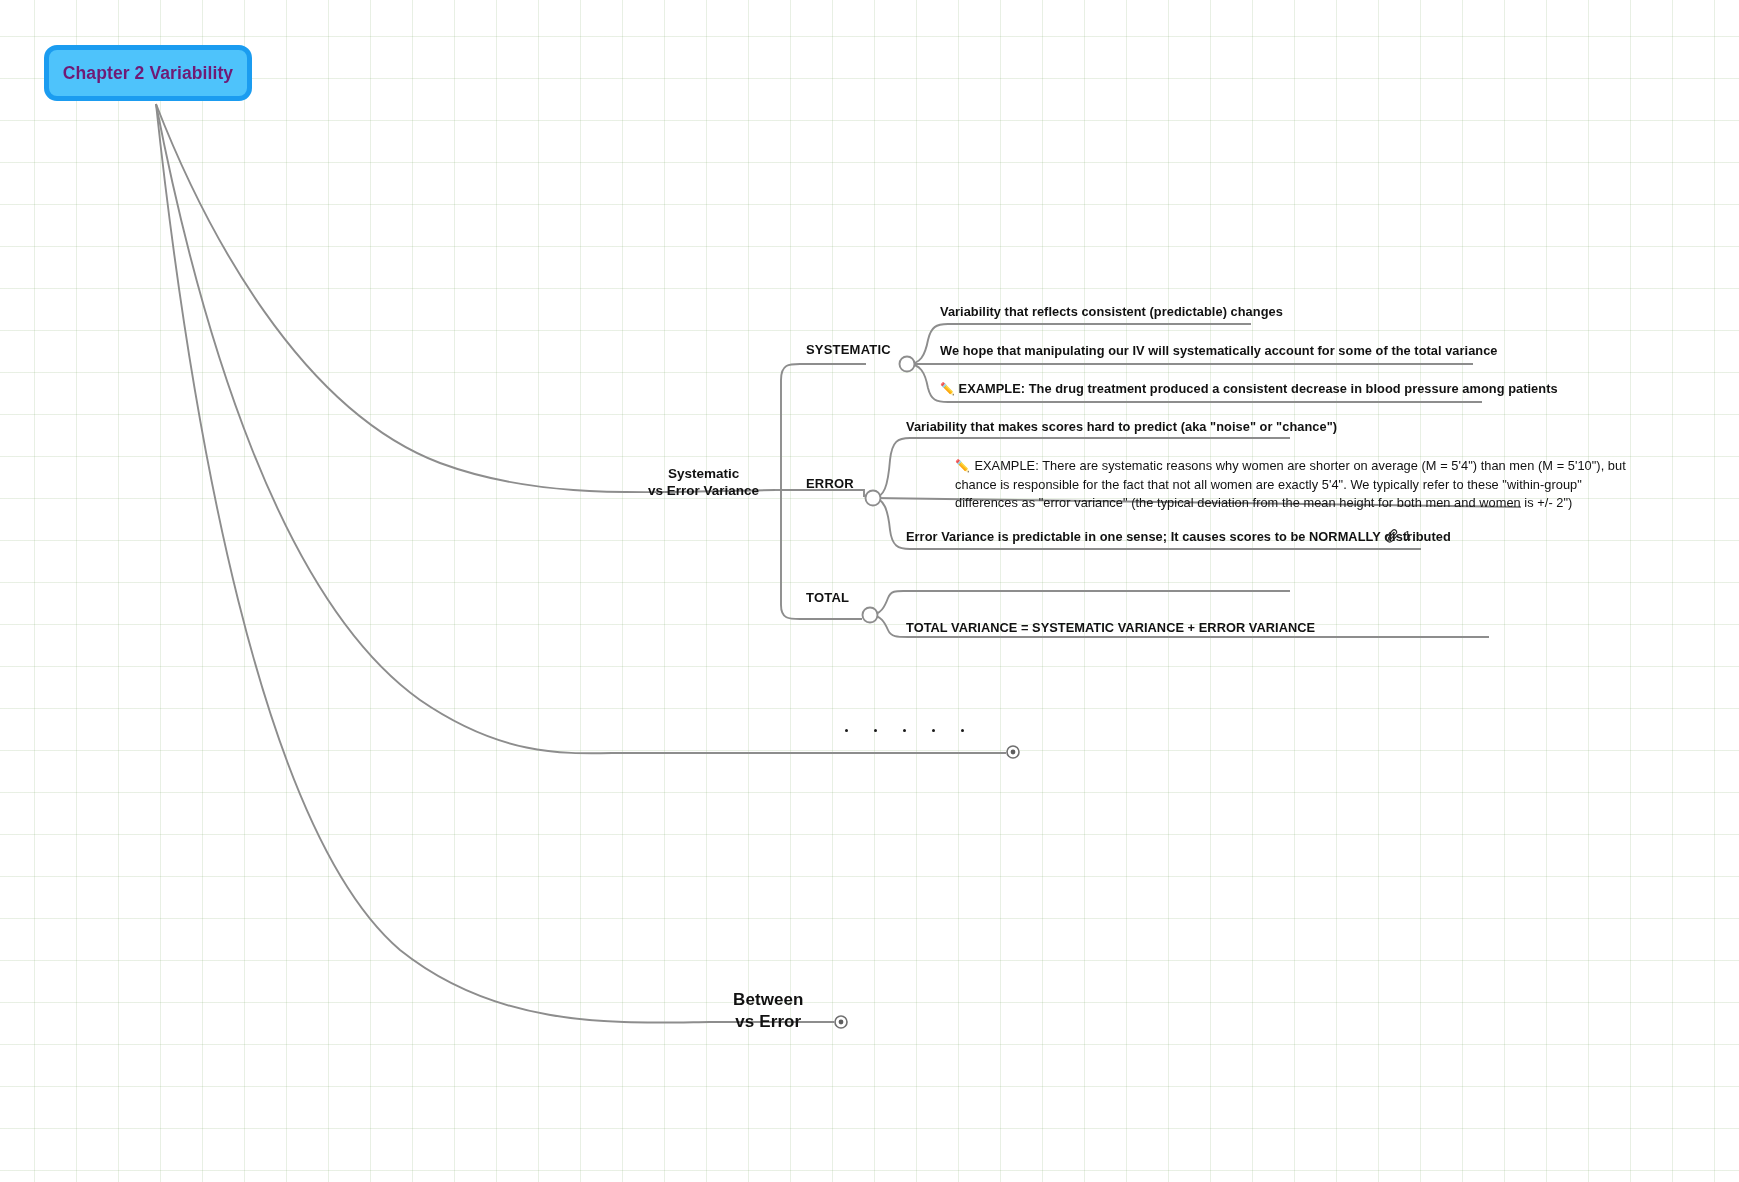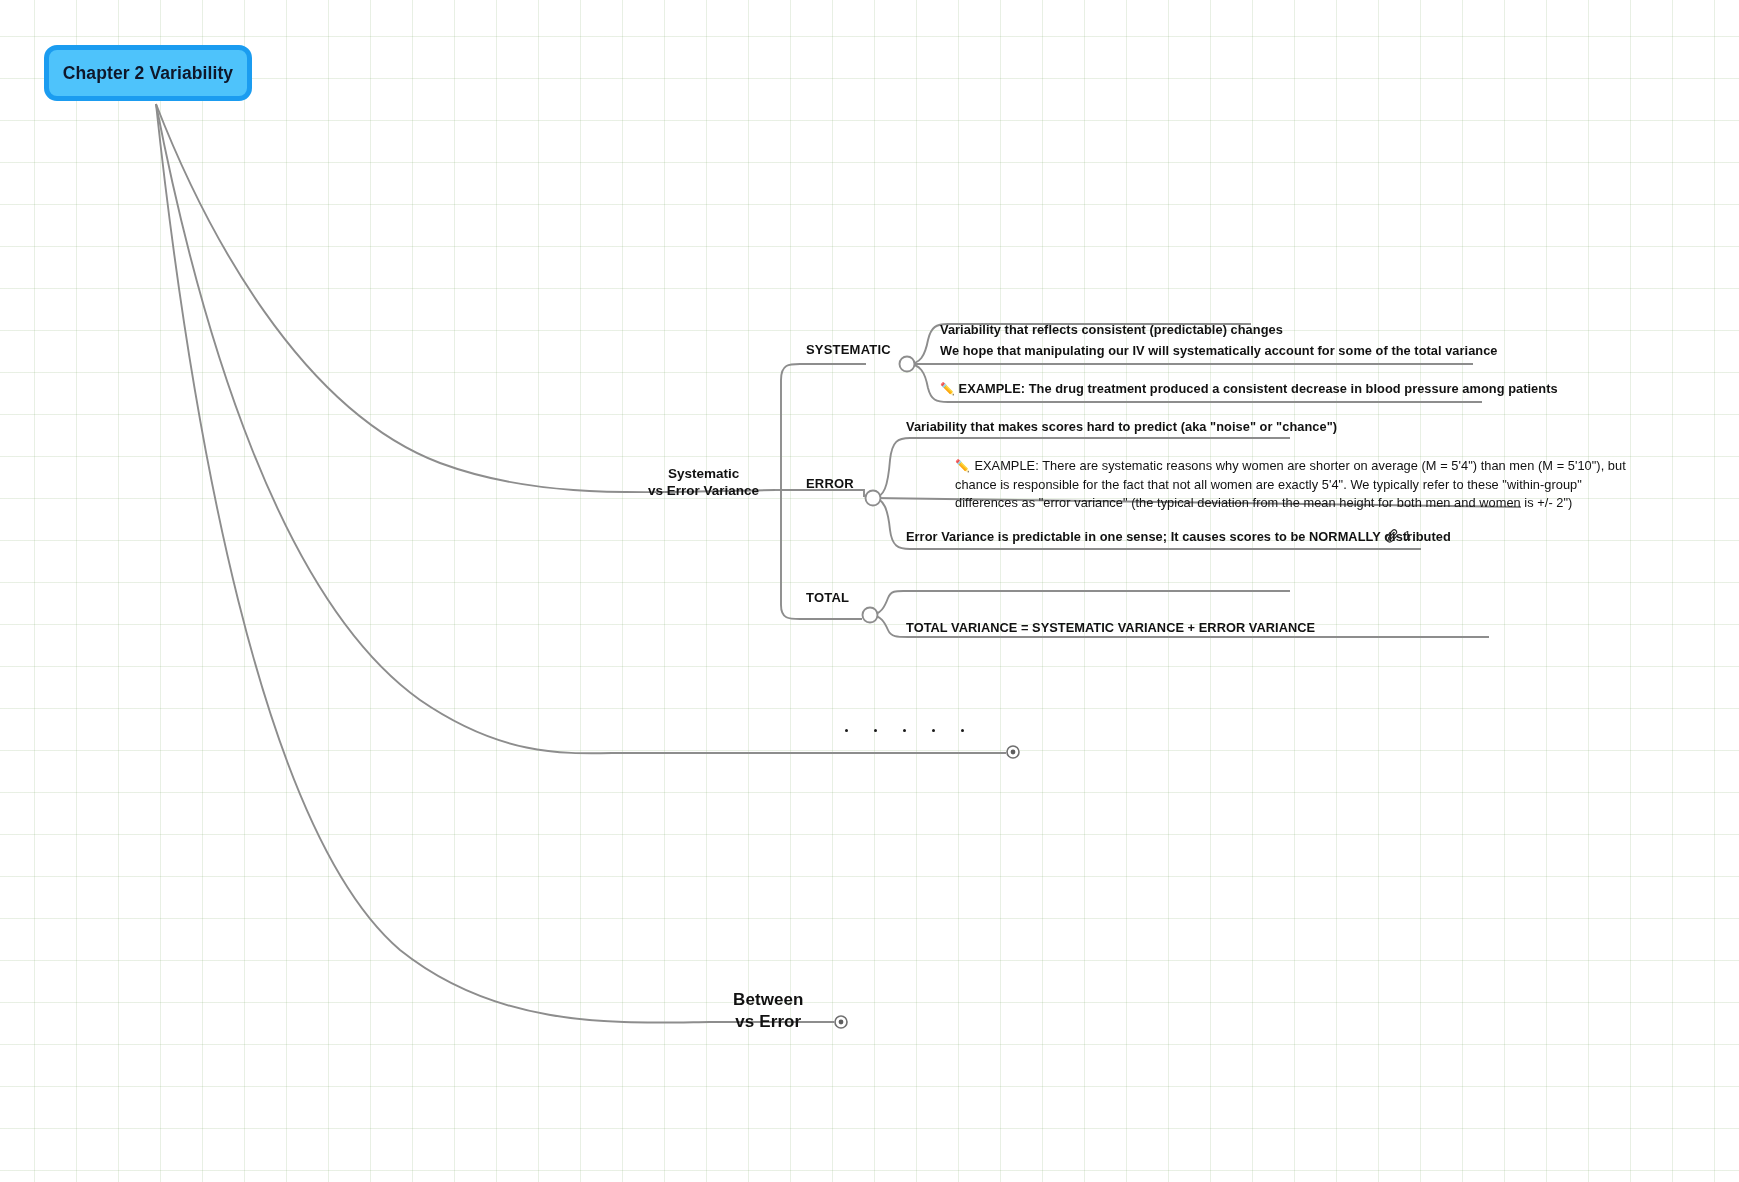--- a/index.html
+++ b/index.html
@@ -83,21 +83,21 @@
     border-radius: 13px;
     display: flex;
     align-items: center;
     justify-content: center;
     z-index: 3;
   }
   #root-node .root-label {
     font-size: 17.5px;
     font-weight: bold;
     letter-spacing: 0.1px;
-    color: #0f172a;
+    color: #701a75;
   }
 
   
   .topic-main {
     font-size: 13.5px;
     font-weight: bold;
     line-height: 17px;
     text-align: center;
     white-space: pre-line;
   }
@@ -222,21 +222,21 @@
   <div class="node topic-caps" style="left:806px; top:342px;">
     <span>SYSTEMATIC</span>
   </div>
   <div class="node topic-caps" style="left:806px; top:476px;">
     <span>ERROR</span>
   </div>
   <div class="node topic-caps" style="left:806px; top:590px;">
     <span>TOTAL</span>
   </div>
 
-  <div class="node leaf-bold" style="left:940px; top:322px;">
+  <div class="node leaf-bold" style="left:940px; top:304px;">
     <span>Variability that reflects consistent (predictable) changes</span>
   </div>
   <div class="node leaf-regular" style="left:940px; top:343px;">
     <span>We hope that manipulating our IV will systematically account for some of the total variance</span>
   </div>
   <div class="node leaf-regular" style="left:940px; top:381px;">
     <span class="pencil">✏️</span>
     <span>EXAMPLE:  The drug treatment produced a consistent decrease in blood pressure among patients</span>
   </div>
 

